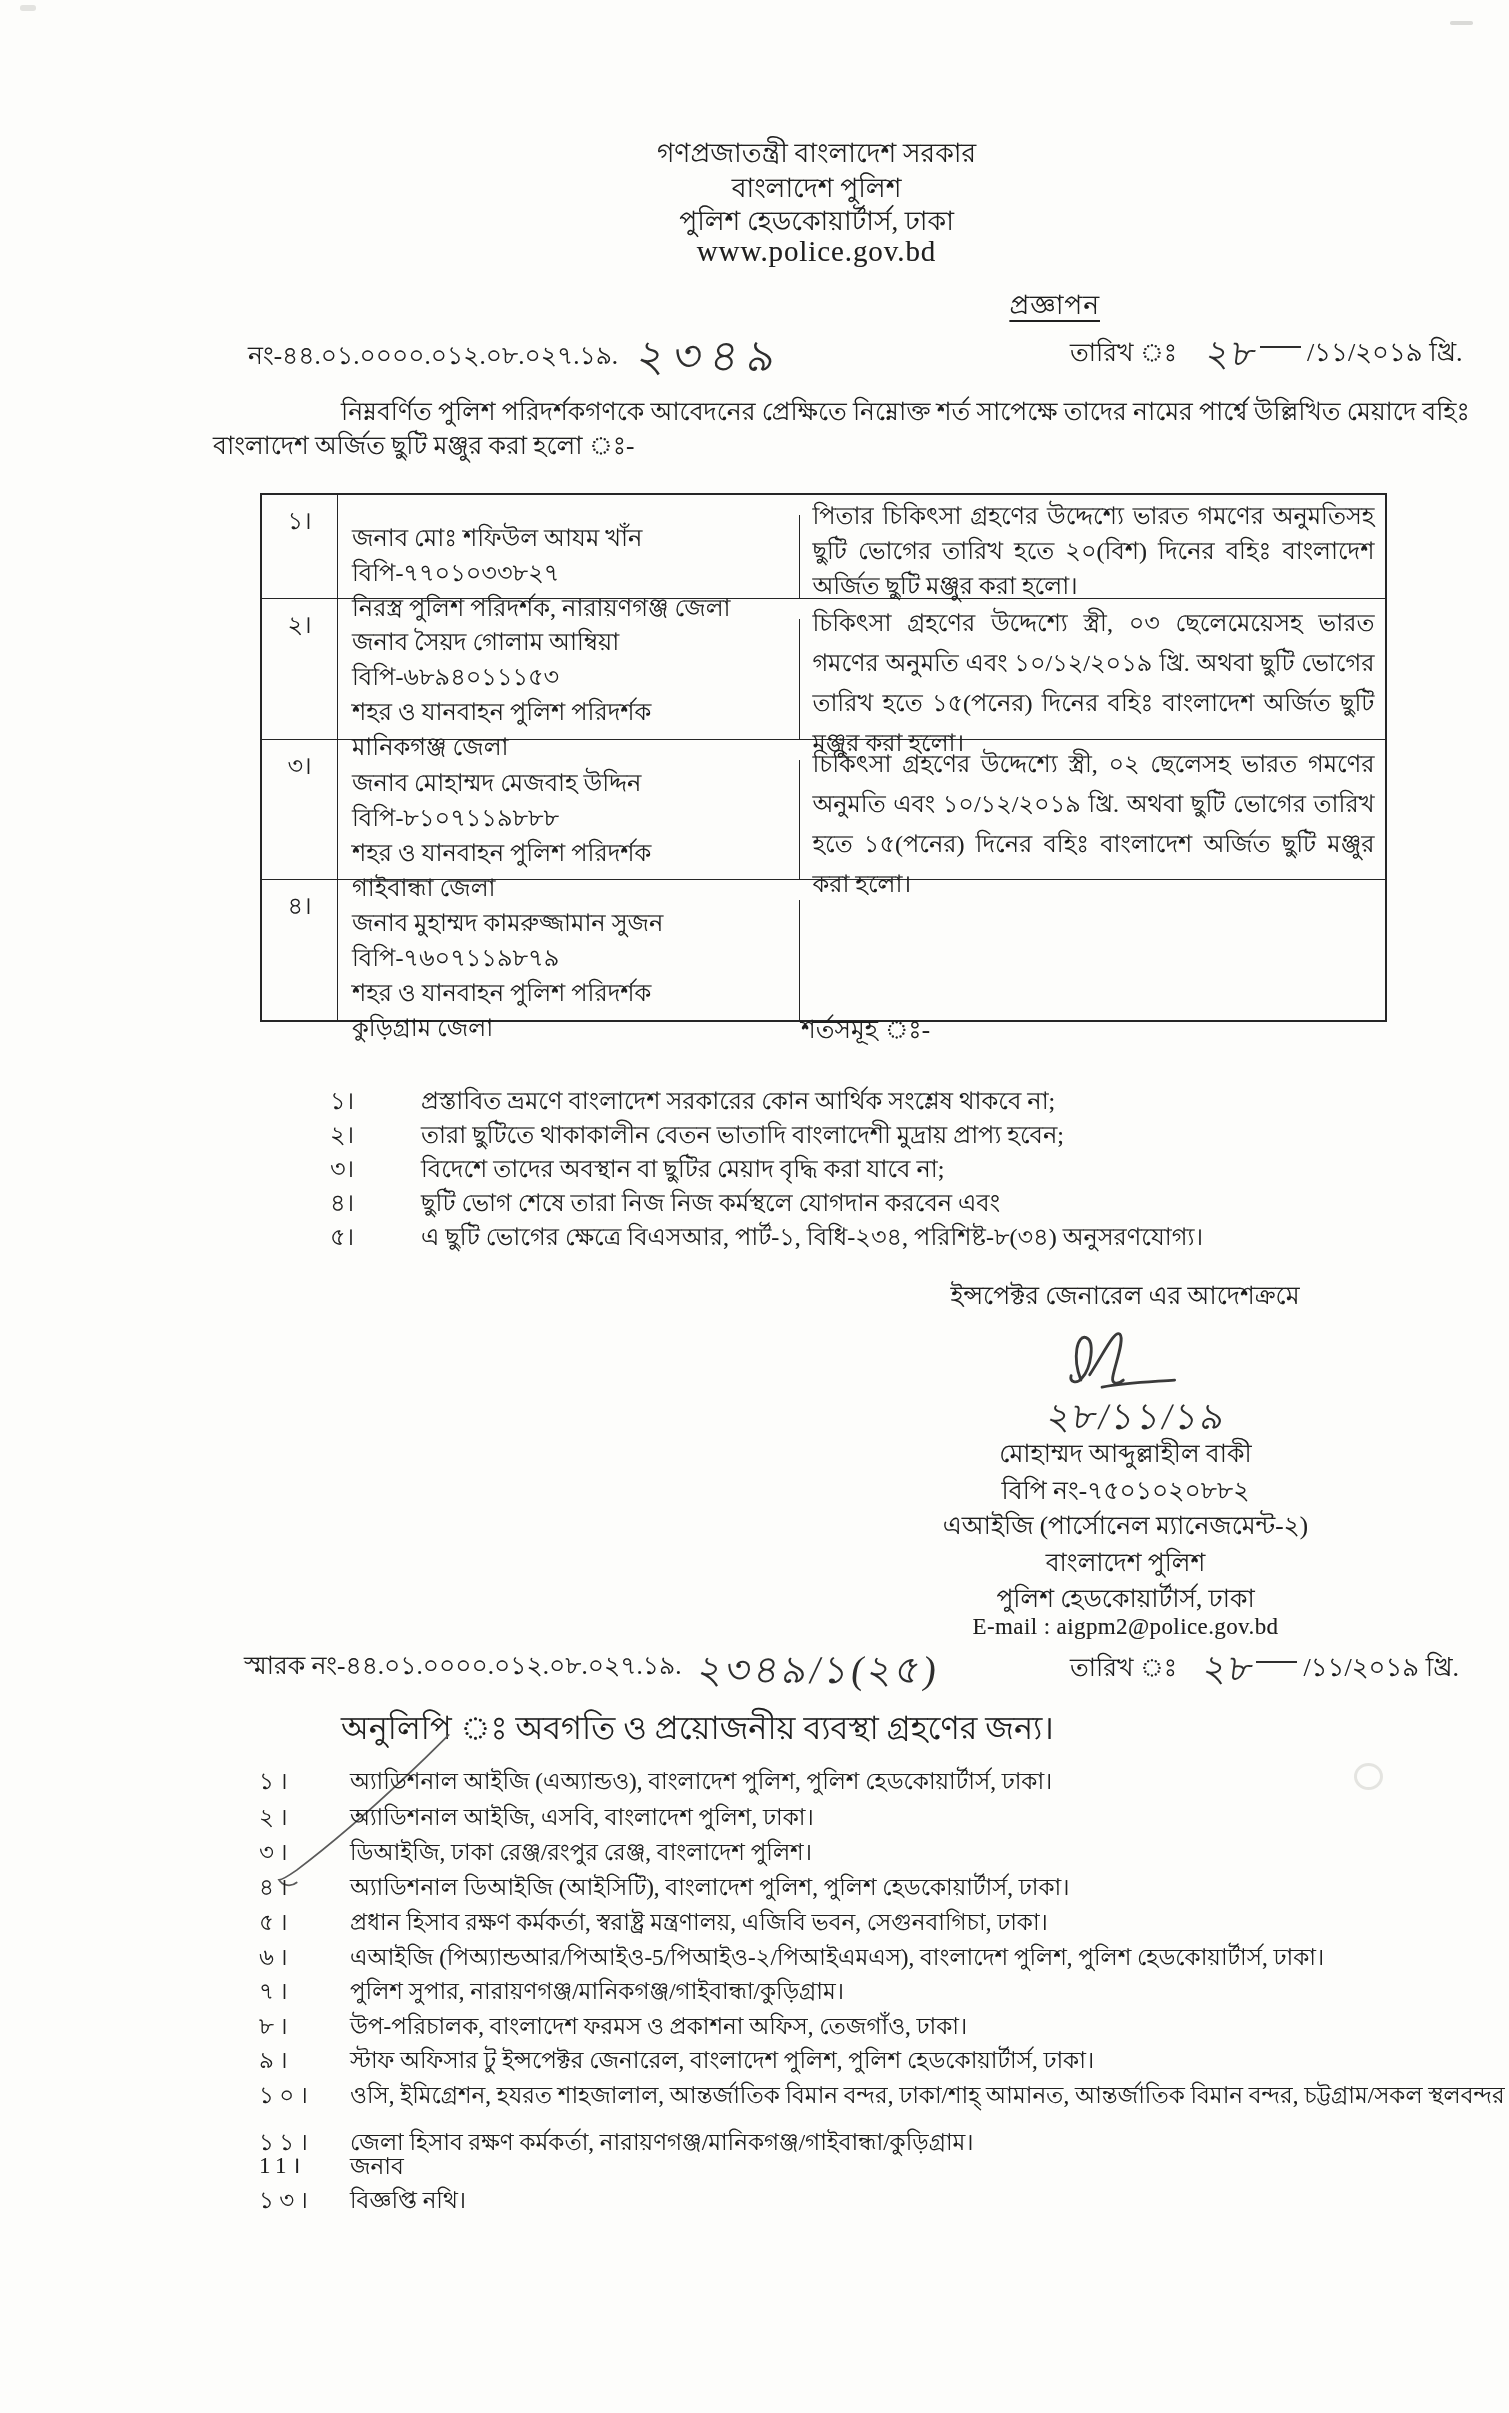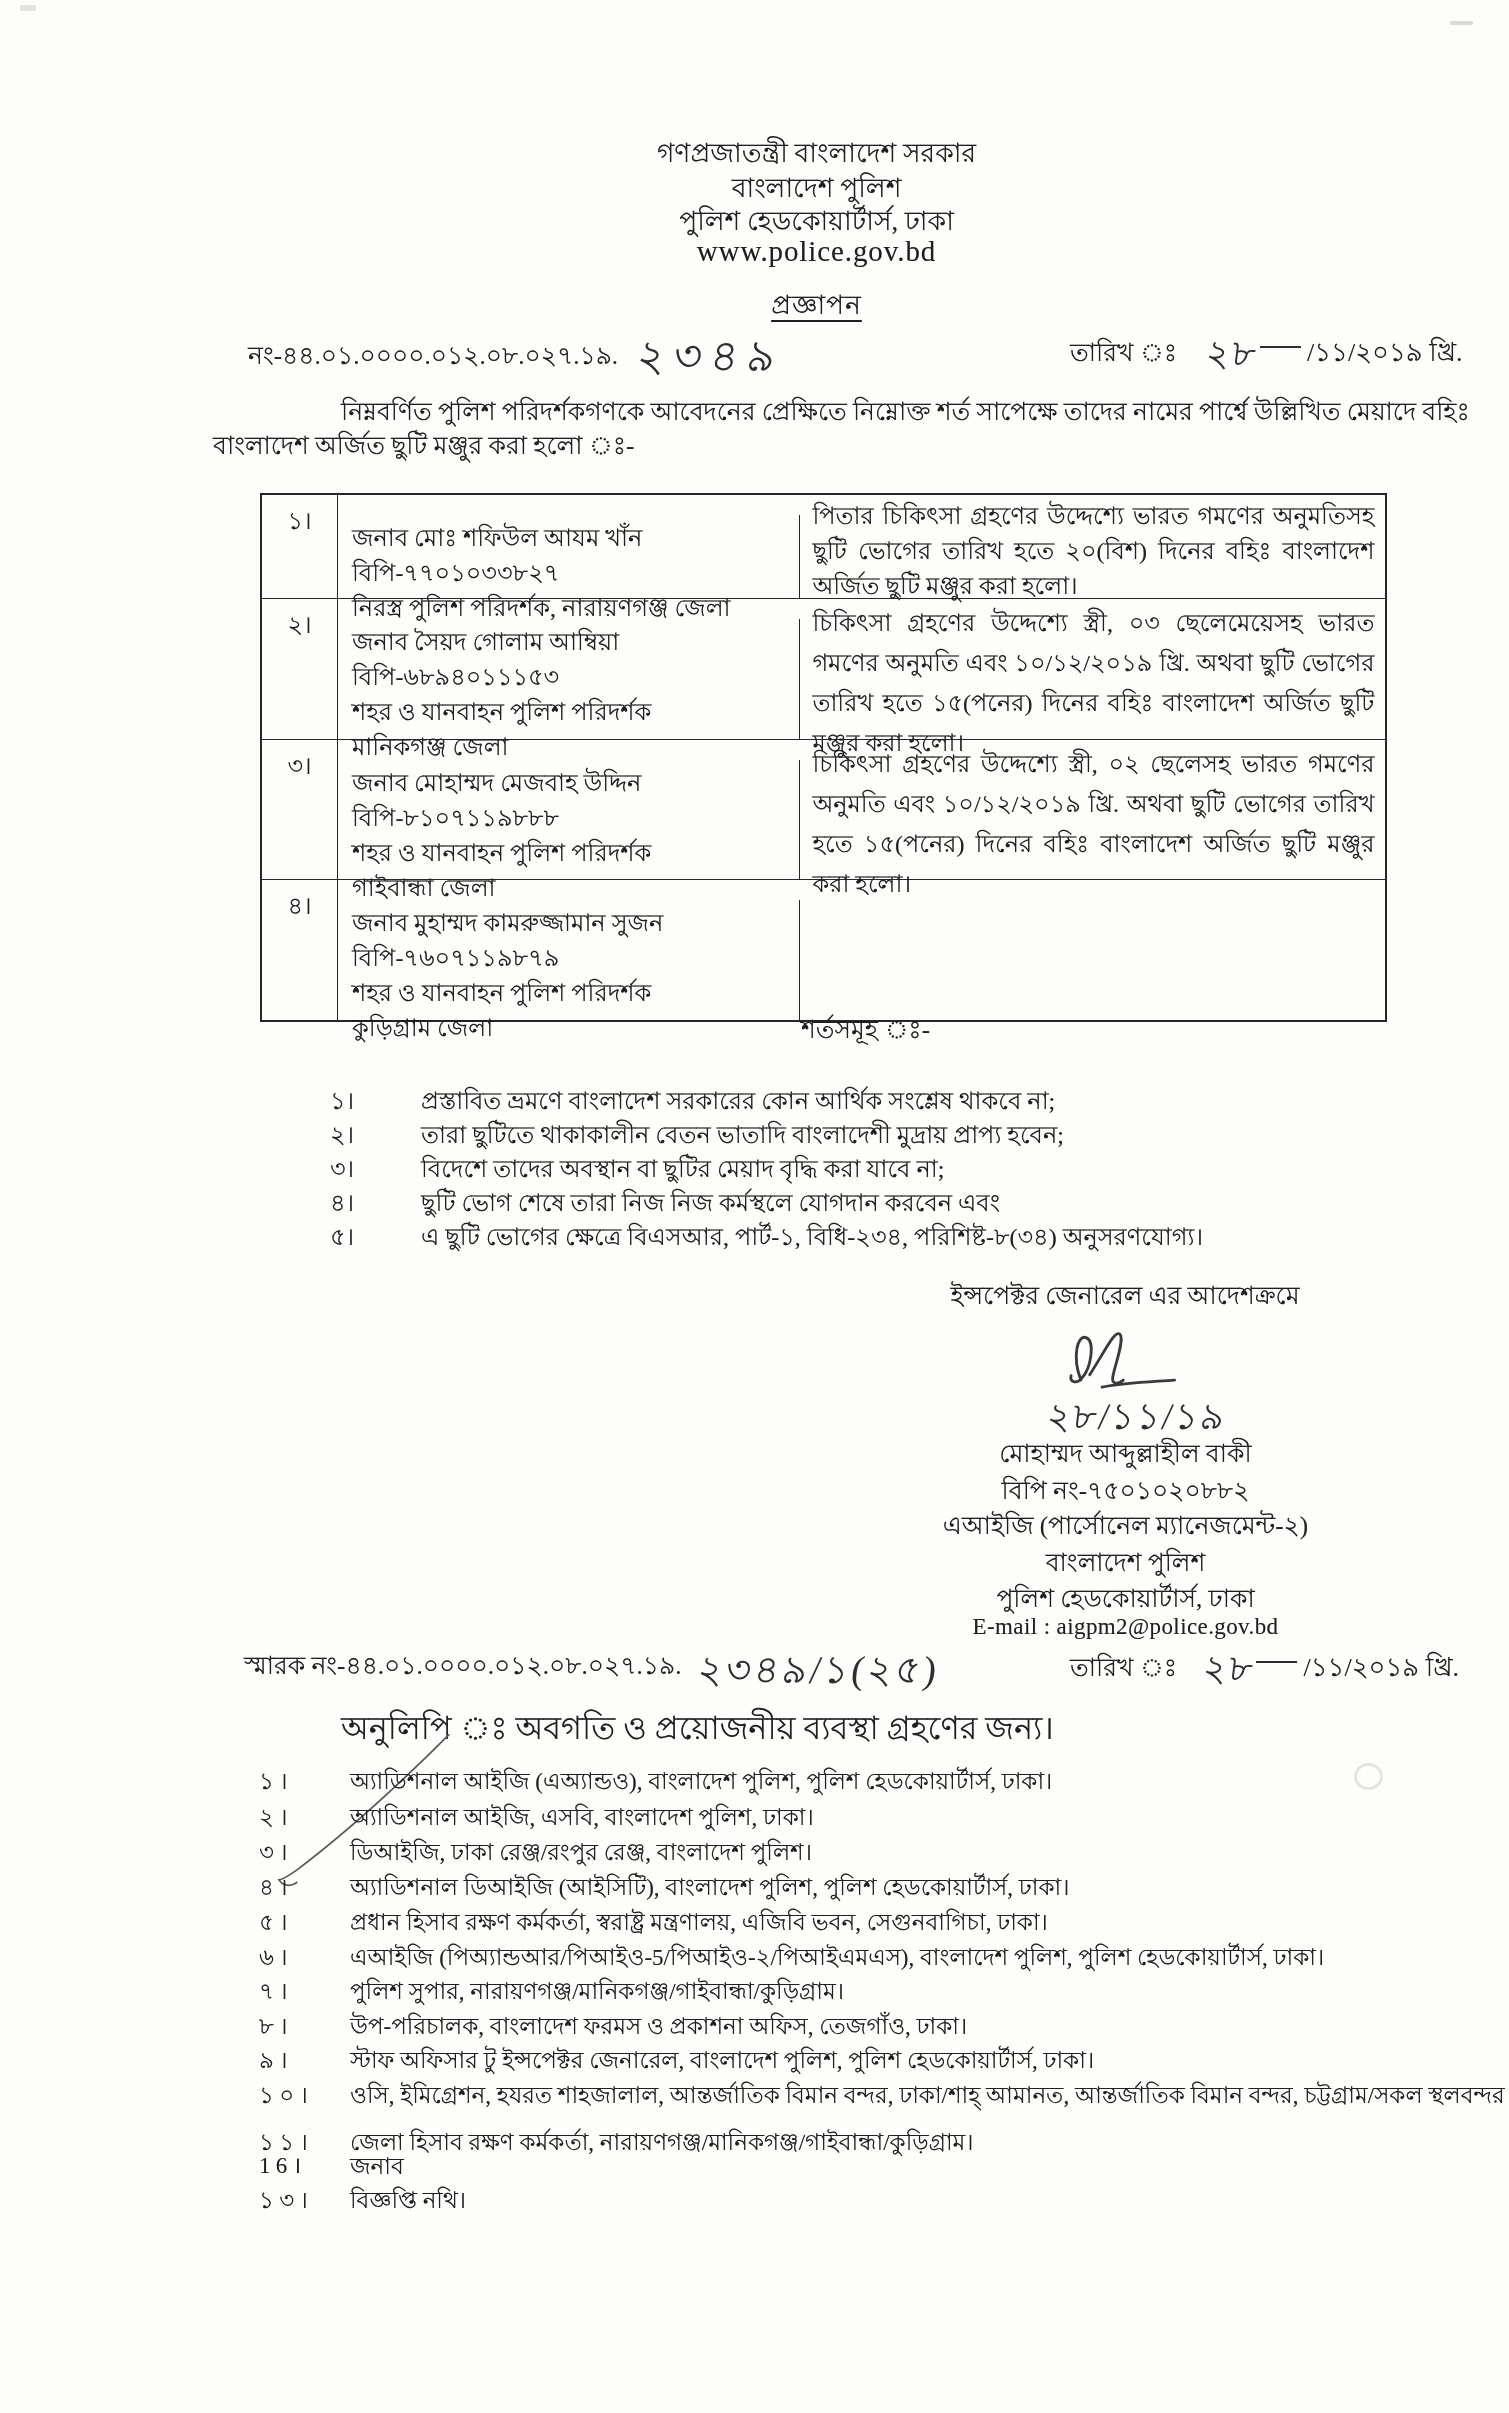--- a/index.html
+++ b/index.html
@@ -14,21 +14,21 @@
     margin:0 auto;
     background:#fdfdfb;
     overflow:hidden;
     text-shadow:0 0 0.5px rgba(20,20,20,.35);
   }
   .abs{position:absolute;}
   .bn{font-size:25px;line-height:1.3;white-space:nowrap;}
   
   .hdr{left:533px;width:567px;text-align:center;font-size:26.6px;white-space:nowrap;}
   .website{font-size:29px;letter-spacing:0.9px;}
-  .doctype{font-size:26.6px;text-decoration:underline;text-underline-offset:6.2px;letter-spacing:0.9px;}
+  .doctype{font-size:26.6px;text-decoration:underline;text-underline-offset:6.2px;letter-spacing:0.9px;text-align:right;}
   
   .hw{
     font-size:44px;
     letter-spacing:8px;
     transform:skewX(-7deg);
     display:inline-block;
     color:#2e2e2e;
     text-shadow:none;
     line-height:1;
   }
@@ -238,21 +238,21 @@
   </div>
   <div class="dist-row" style="top:2077px;">
     <span class="dist-no">১০।</span>
     <span class="dist-txt">ওসি, ইমিগ্রেশন, হযরত শাহজালাল, আন্তর্জাতিক বিমান বন্দর, ঢাকা/শাহ্ আমানত, আন্তর্জাতিক বিমান বন্দর, চট্টগ্রাম/সকল স্থলবন্দর।</span>
   </div>
   <div class="dist-row" style="top:2112px;margin-top:12px;">
     <span class="dist-no">১১।</span>
     <span class="dist-txt">জেলা হিসাব রক্ষণ কর্মকর্তা, নারায়ণগঞ্জ/মানিকগঞ্জ/গাইবান্ধা/কুড়িগ্রাম।</span>
   </div>
   <div class="dist-row" style="top:2148px;">
-    <span class="dist-no">16।</span>
+    <span class="dist-no">11।</span>
     <span class="dist-txt">জনাব</span>
   </div>
   <div class="dist-row" style="top:2182px;">
     <span class="dist-no">১৩।</span>
     <span class="dist-txt">বিজ্ঞপ্তি নথি।</span>
   </div>
 
 </div>
 
 

